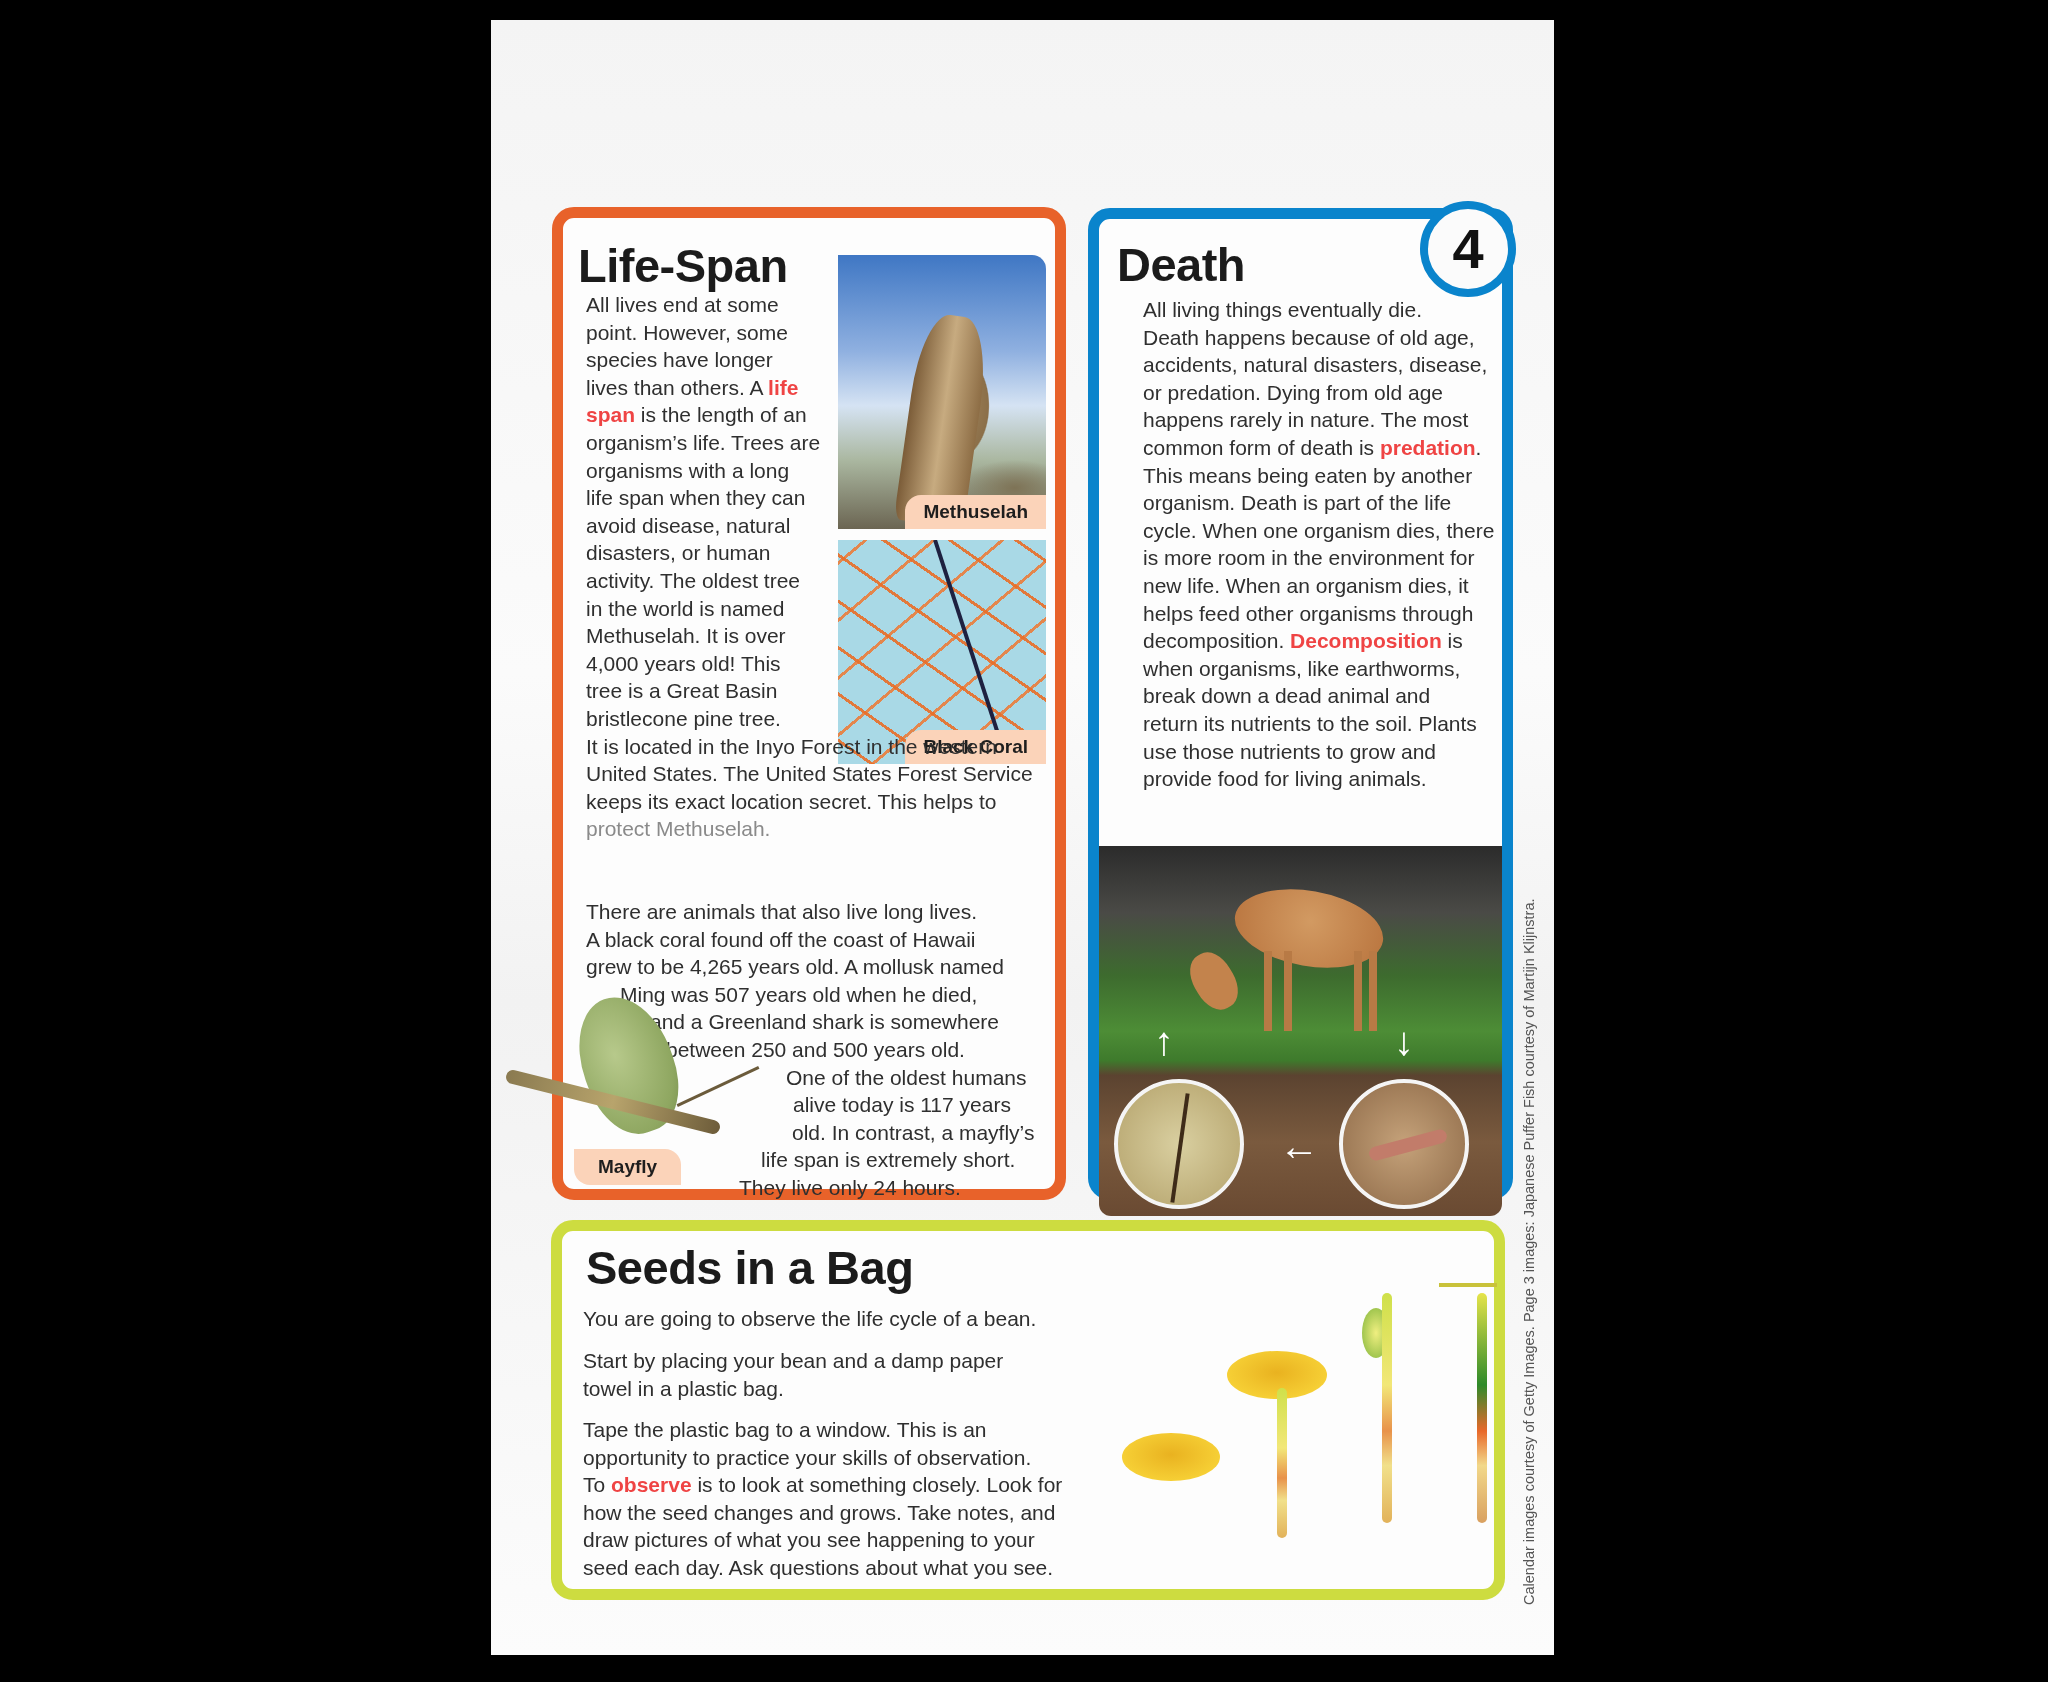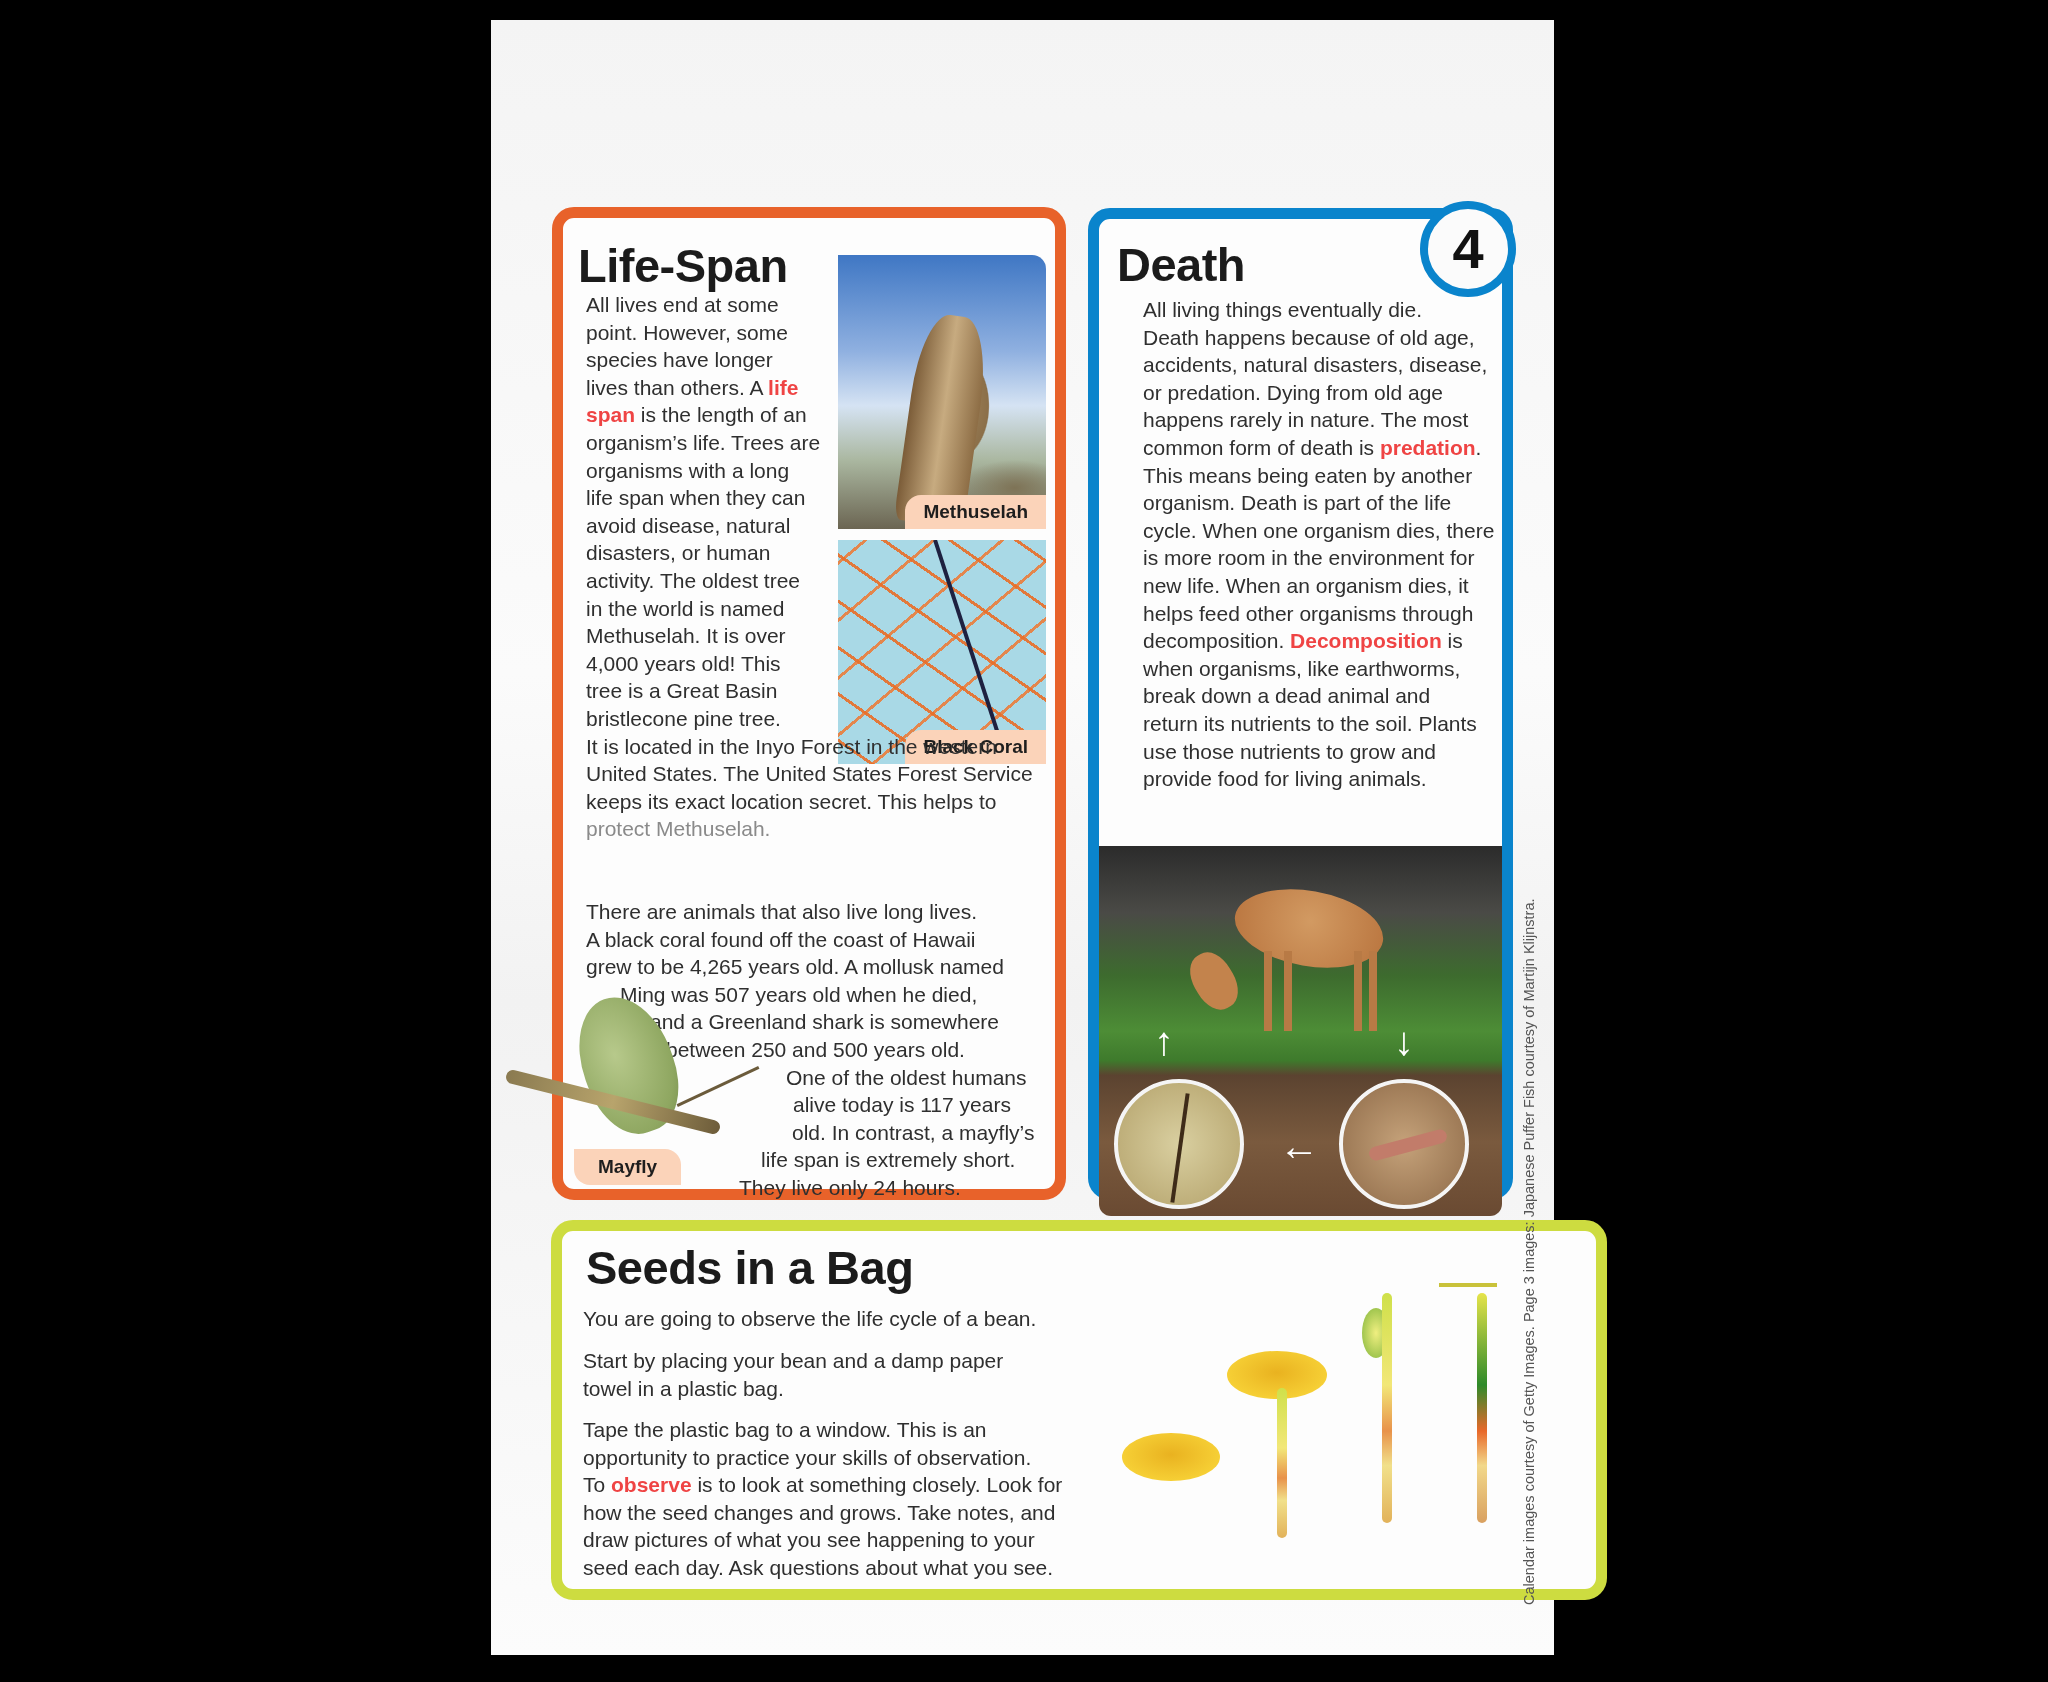--- a/index.html
+++ b/index.html
@@ -13,21 +13,21 @@
           letter-spacing:-0.2px; }
   .name-box { position:absolute; left:76px; top:72px; width:932px; height:92px;
           background:#ececec; border:3px solid #d4e06a; border-radius:10px; box-sizing:border-box; }
   .name-label { position:absolute; left:10px; top:30px; font-size:29px; font-weight:bold; color:#1c1c1c; }
   .name-line { position:absolute; left:100px; right:14px; top:62px; height:2px; background:#444; }
 
   
   .card { position:absolute; box-sizing:border-box; border-radius:22px; background:#fdfdfd; }
   .lifespan { left:61px; top:187px; width:514px; height:993px; border:11px solid #e8622a; }
   .death { left:597px; top:188px; width:425px; height:992px; border:11px solid #0a84cc; overflow:visible; }
-  .seeds { left:60px; top:1200px; width:1056px; height:380px; border:11px solid #cddc40; }
+  .seeds { left:60px; top:1200px; width:954px; height:380px; border:11px solid #cddc40; }
 
   .card-title { position:absolute; font-weight:bold; color:#1b1b1b; letter-spacing:-0.5px; }
   .lifespan .card-title { left:15px; top:20px; font-size:47px; }
   .death .card-title { left:18px; top:18px; font-size:47px; }
   .seeds .card-title { left:24px; top:9px; font-size:47px; }
 
   .body-text { position:absolute; font-size:21px; line-height:27.6px; color:#2f2f2f; }
   .body-text b { color:#ef4444; }
 
   .img { position:absolute; overflow:hidden;margin-top:17px; }

